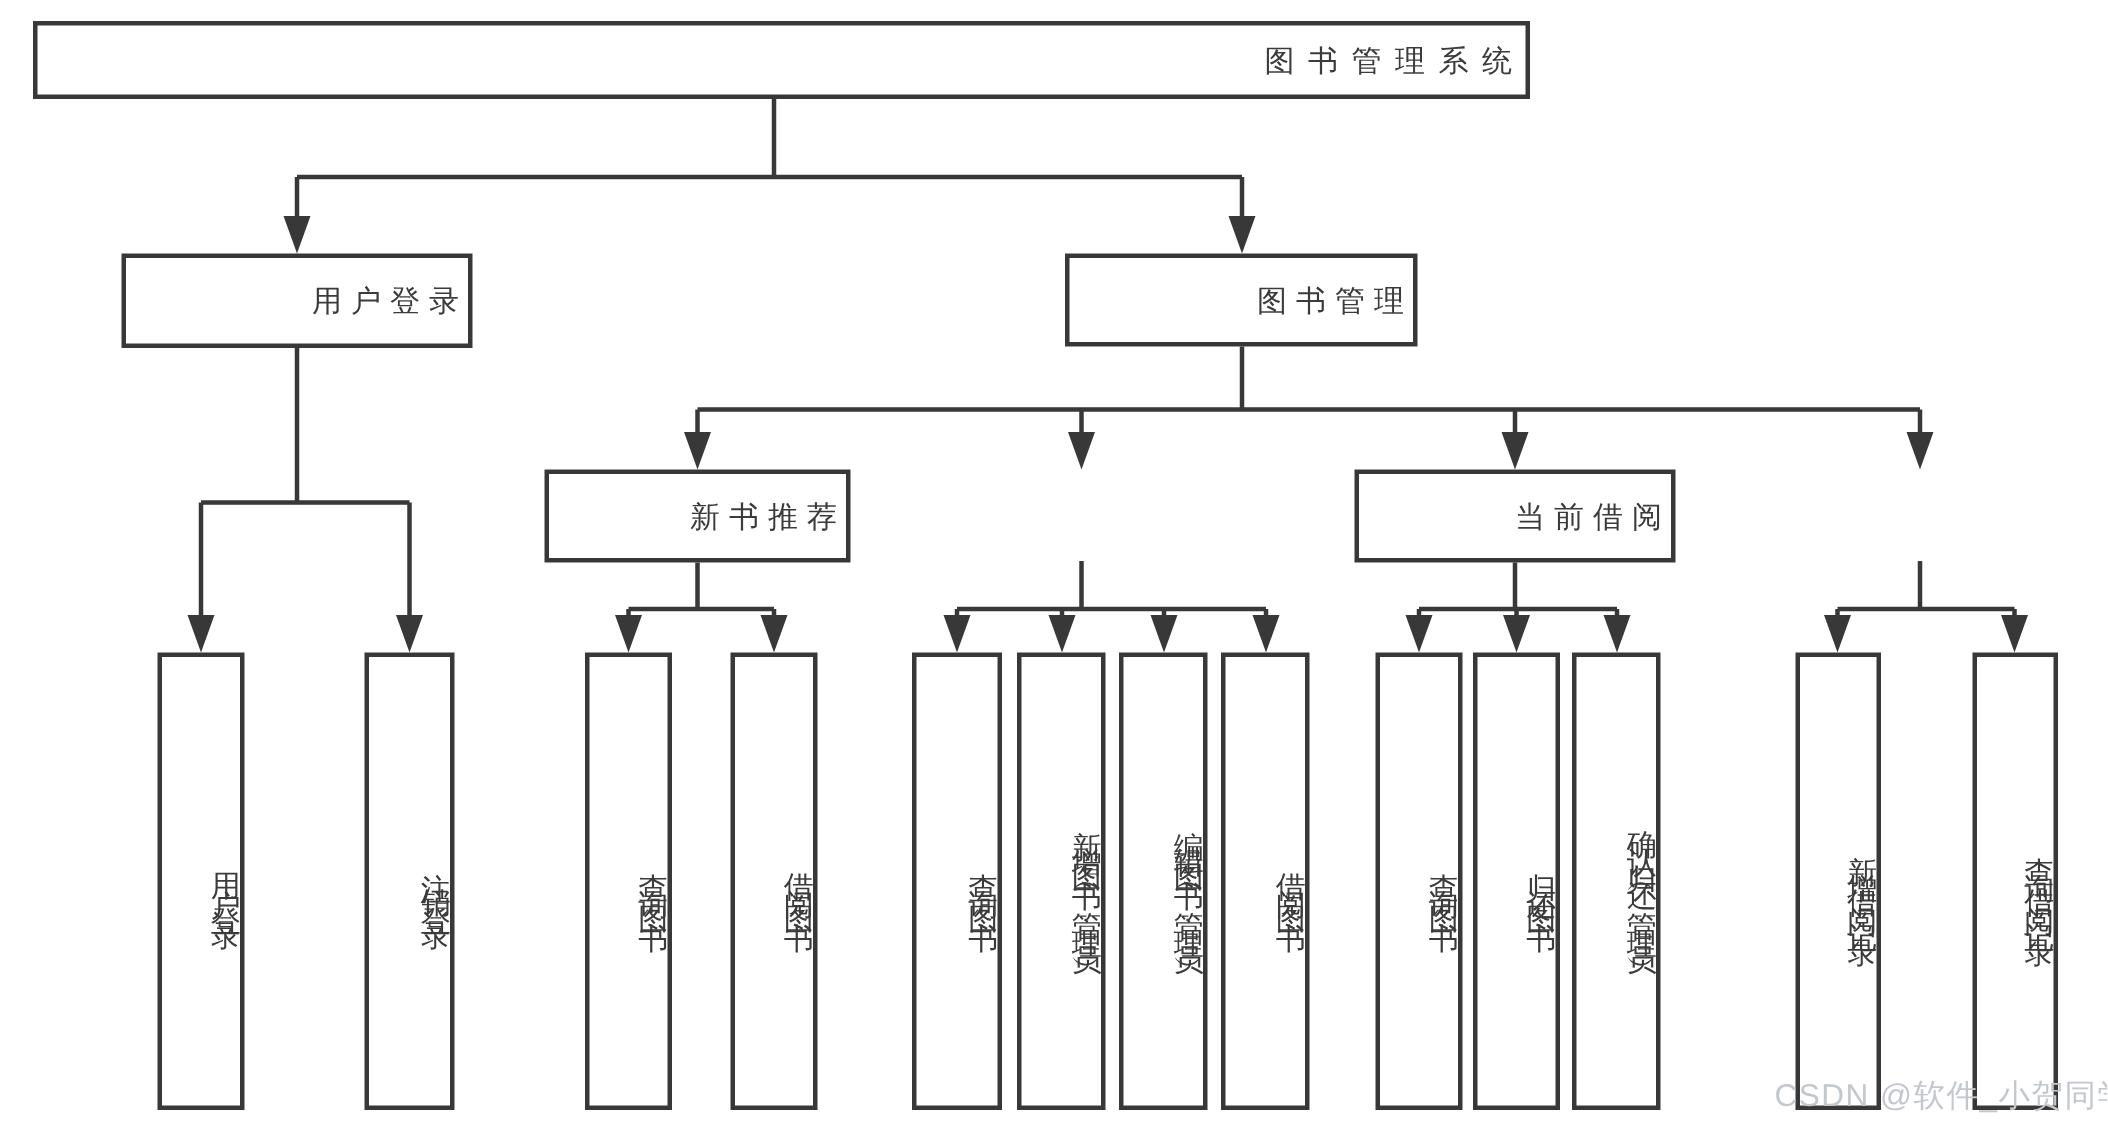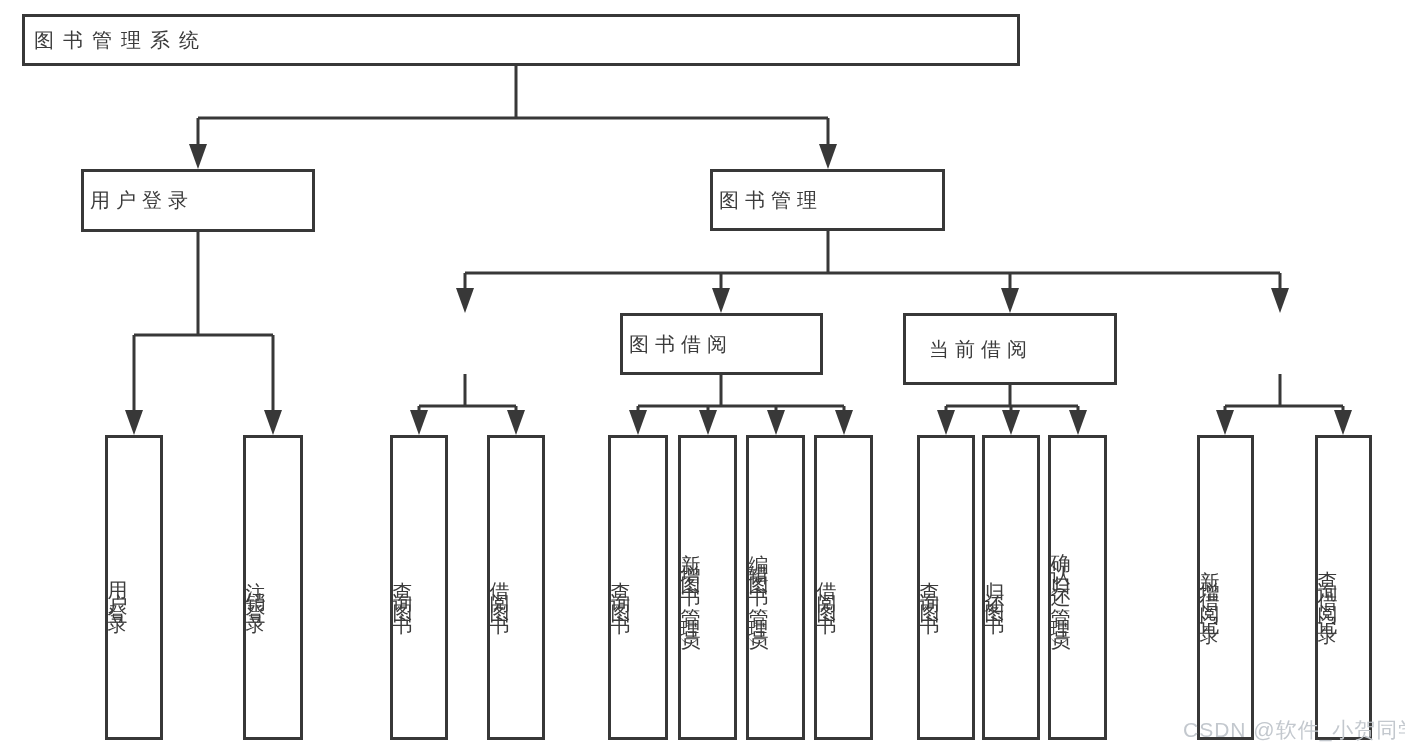--- a/index.html
+++ b/index.html
@@ -12,21 +12,21 @@
   }
   .wires{
     position:absolute;left:0;top:0;width:1405px;height:747px;
     pointer-events:none;
   }
   .box{
     position:absolute;
     box-sizing:border-box;
     background:#ffffff;
     border:3px solid #383838;
-    display:flex;align-items:center;justify-content:flex-start;
+    display:flex;align-items:center;justify-content:flex-end;
     z-index:1;
   }
   .lbl{
     font-size:20px;
     color:#3b3b3b;
     letter-spacing:6px;
     white-space:nowrap;
     text-indent:6px; 
   }
   .root-box .lbl{letter-spacing:9px;text-indent:9px;}
@@ -104,24 +104,24 @@
     <span class="lbl">图书管理系统</span>
   </div>
 
   <div class="box" style="left:81px;top:169px;width:234px;height:63px;">
     <span class="lbl">用户登录</span>
   </div>
   <div class="box" style="left:710px;top:169px;width:235px;height:62px;">
     <span class="lbl">图书管理</span>
   </div>
 
-  <div class="box" style="left:620px;top:313px;width:203px;height:62px;">
-    <span class="lbl">图书借阅</span>
+  <div class="box" style="left:363px;top:313px;width:204px;height:62px;">
+    <span class="lbl">新书推荐</span>
   </div>
-  <div class="box" style="left:903px;top:313px;width:214px;height:72px;padding-left:17px;">
+  <div class="box" style="left:903px;top:313px;width:214px;height:62px;padding-left:17px;">
     <span class="lbl">当前借阅</span>
   </div>
 
   <div class="box leaf" style="left:105px;width:58px;">
     <span class="lbl">用户登录</span>
   </div>
   <div class="box leaf" style="left:243px;width:60px;">
     <span class="lbl">注销登录</span>
   </div>
 

